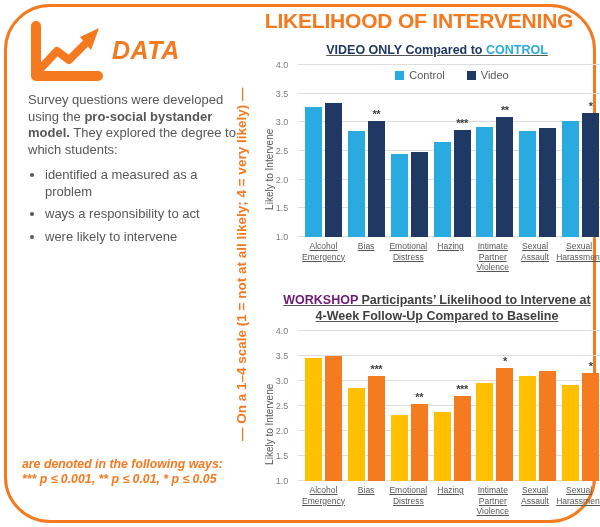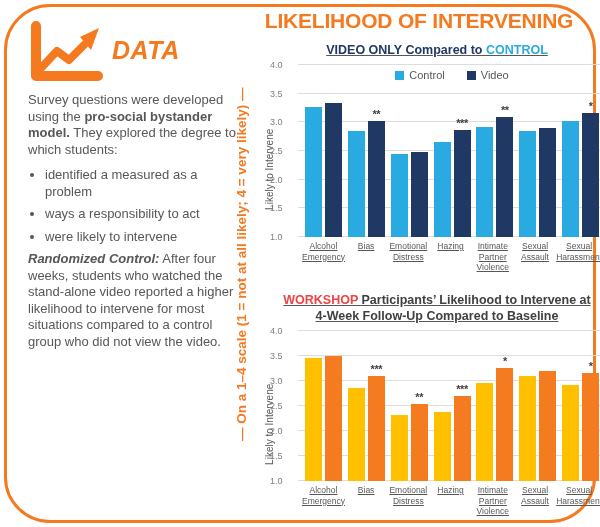--- a/index.html
+++ b/index.html
@@ -49,21 +49,21 @@
     writing-mode:vertical-rl;transform:rotate(180deg);
     display:flex;align-items:center;justify-content:center;
     font-size:10px;color:#575756;
   }
   .plot-wrap{margin-left:30px;position:relative;}
   .plot{position:relative;}
   .chart--top .plot{height:172px;}
   .chart--bottom .plot{height:150px;}
   .gridline{position:absolute;left:0;right:0;height:1px;background:#DDDDDD;}
   .y-tick{
-    position:absolute;left:-28px;width:24px;text-align:left;font-size:9px;
+    position:absolute;left:-28px;width:24px;text-align:center;font-size:9px;
     color:#7F7F7F;transform:translateY(50%);line-height:1;
   }
   .legend{
     position:absolute;top:4px;left:0;right:0;display:flex;justify-content:center;
     gap:22px;font-size:11px;color:#575756;z-index:2;
   }
   .legend-item{display:flex;align-items:center;gap:5px;}
   .legend-swatch{width:9px;height:9px;display:inline-block;}
   .bars{position:absolute;inset:0;display:flex;align-items:flex-end;padding:0 4px;z-index:1;}
   .bar-group{flex:1;display:flex;justify-content:center;align-items:flex-end;gap:3px;height:100%;}
@@ -87,24 +87,25 @@
 
 <div class="page-title">LIKELIHOOD OF INTERVENING</div>
 
 <div class="left-panel">
   <p><span>Survey questions were developed using the </span><span class="bold">pro-social bystander model.</span><span> They explored the degree to which students:</span></p>
   <ul>
     <li>identified a measured as a problem</li>
     <li>ways a responsibility to act</li>
     <li>were likely to intervene</li>
   </ul>
-  <p><span class="lead-label">Randomized Control:</span><span> After four weeks, students who watched the stand-alone video reported a higher likelihood to intervene for most situations compared to a control group who did not view the video.</span></p>
 </div>
 
 <div class="sig-note">
+  <div>are denoted in the following ways:</div>
+  <div>*** p ≤ 0.001, ** p ≤ 0.01,  * p ≤ 0.05</div>
 </div>
 
 <div class="scale-note">— On a 1–4 scale (1 = not at all likely;  4 = very likely) —</div>
 
 <div class="chart chart--top">
   <div class="chart-title">
       <div><span style="color: rgb(31, 56, 100);">VIDEO ONLY Compared to </span><span style="color: rgb(41, 171, 226);">CONTROL</span></div>
     </div>
   <div class="chart-body">
     <div class="y-title">Likely to Intervene</div>
@@ -205,21 +206,21 @@
         <div class="x-label">Hazing</div>
         <div class="x-label">Intimate Partner Violence</div>
         <div class="x-label">Sexual Assault</div>
         <div class="x-label">Sexual Harassment</div>
       </div>
   </div>
 </div>
 
 <div class="chart chart--bottom">
   <div class="chart-title">
-      <div><span style="color: #ef4444;">WORKSHOP</span><span style="color: rgb(64, 64, 64);"> Participants’ Likelihood to Intervene at</span></div>
+      <div><span style="color: #701a75;">WORKSHOP</span><span style="color: rgb(64, 64, 64);"> Participants’ Likelihood to Intervene at</span></div>
       <div><span style="color: rgb(64, 64, 64);">4-Week Follow-Up Compared to Baseline</span></div>
     </div>
   <div class="chart-body">
     <div class="y-title">Likely to Intervene</div>
     <div class="plot-wrap">
       <div class="plot">
         <div class="bars">
             <div class="bar-group">
               <div class="bar-col">
                 <div class="bar" style="height: 82%; background: rgb(255, 192, 0);"></div>

